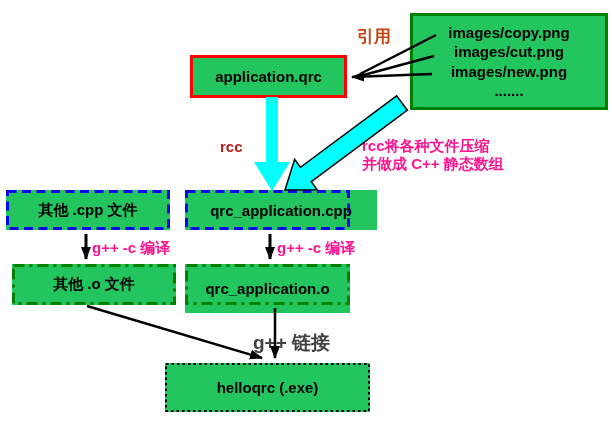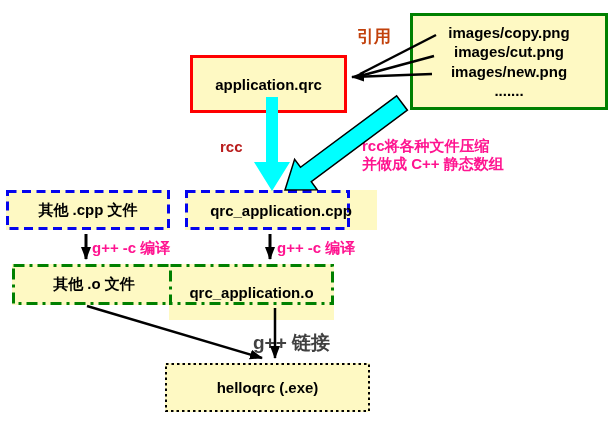--- a/index.html
+++ b/index.html
@@ -1,31 +1,31 @@
 <!DOCTYPE html>
 <html><head>
 <meta charset="utf-8">
 <style>
   html,body{margin:0;padding:0;background:#fff;}
   .stage{
     position:relative;width:612px;height:432px;background:#ffffff;overflow:hidden;
     font-family:"Liberation Sans","DejaVu Sans",sans-serif;font-weight:bold;color:#000;
   }
   .box{
-    position:absolute;background:#fef9c3;display:flex;align-items:center;justify-content:center;
+    position:absolute;background:#22c55e;display:flex;align-items:center;justify-content:center;
     font-size:15px;font-weight:bold;text-align:center;box-sizing:border-box;white-space:nowrap;
   }
   .box .border-svg{position:absolute;left:0;top:0;pointer-events:none;}
   .box .lbl{position:relative;z-index:2;}
   #box-files{left:410px;top:13px;width:198px;height:97px;border:3px solid #008000;flex-direction:column;line-height:19.5px;}
-  #box-qrc{left:190px;top:55px;width:157px;height:58px;border:3px solid #ff0000;}
+  #box-qrc{left:190px;top:55px;width:157px;height:43px;border:3px solid #ff0000;}
   #box-other-cpp{left:6px;top:190px;width:164px;height:40px;}
   #box-qrc-cpp{left:185px;top:190px;width:192px;height:40px;}
   #box-other-o{left:12px;top:264px;width:164px;height:41px;}
-  #box-qrc-o{left:169px;top:264px;width:165px;height:56px;}
+  #box-qrc-o{left:185px;top:264px;width:165px;height:49px;}
   #box-exe{left:165px;top:363px;width:205px;height:49px;}
   .flabel{position:absolute;white-space:nowrap;}
   #lbl-ref{left:357px;top:25px;font-size:17px;color:#c2410c;}
   #lbl-rcc{left:220px;top:138px;font-size:15px;color:#b91c1c;}
   #lbl-note{left:362px;top:137px;font-size:15px;line-height:18px;color:#ff1490;}
   #lbl-compile-left{left:92px;top:239px;font-size:15px;color:#ff1490;}
   #lbl-compile-right{left:277px;top:239px;font-size:15px;color:#ff1490;}
   #lbl-link{left:253px;top:330px;font-size:19px;color:#404040;}
   #connectors{position:absolute;left:0;top:0;z-index:5;pointer-events:none;}
 </style>

